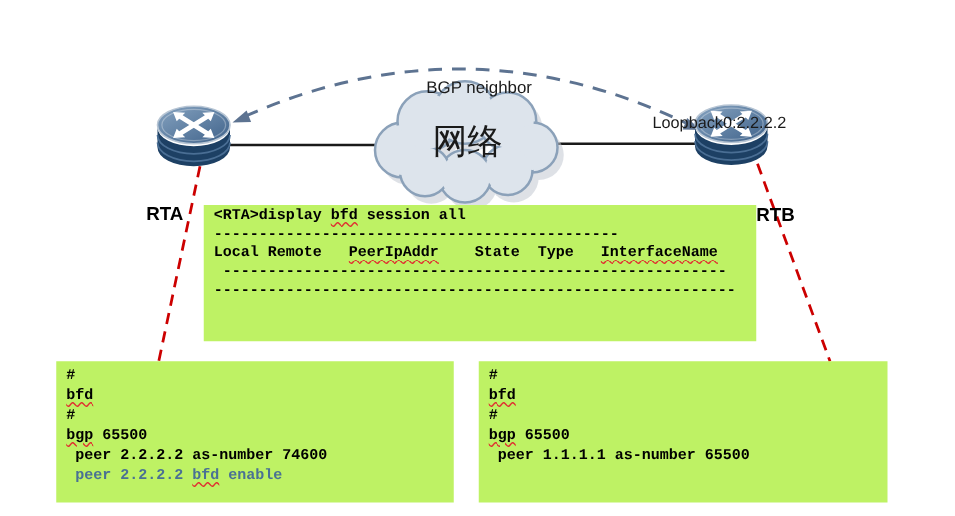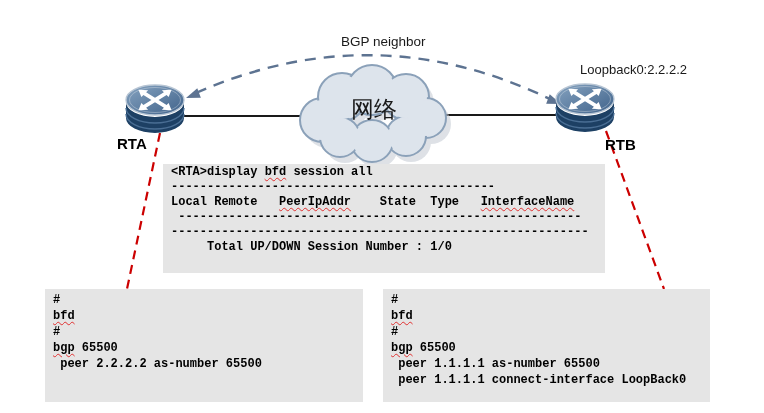--- a/index.html
+++ b/index.html
@@ -1,26 +1,26 @@
 <!DOCTYPE html>
 <html><head>
 <meta charset="utf-8">
 <style>
   * { box-sizing: border-box; }
   html,body { margin:0; padding:0; background:#fff; }
   .canvas { position:relative; width:764px; height:413px; background:#ffffff;
             overflow:hidden; font-family:"Liberation Sans", sans-serif; }
   svg.layer { position:absolute; left:0; top:0; }
 
-  .lbl { position:absolute; color:#1a1a1a; font-size:13px; white-space:nowrap; }
+  .lbl { position:absolute; color:#1a1a1a; font-size:13px; white-space:nowrap;margin-top:28px; }
   .lbl-bold { font-weight:bold; font-size:15px; color:#000; }
   .cloud-text { position:absolute; left:342px; top:94px; width:64px; text-align:center;
-                font-size:23px; color:#1a1a1a; }
+                font-size:28px; color:#1a1a1a; }
 
-  .codebox { position:absolute; background:#e5e5e5; color:#000;
+  .codebox { position:absolute; background:#bef264; color:#000;
              font-family:"Liberation Mono", monospace; font-weight:bold; font-size:12px; }
   .terminal { left:163px; top:164px; width:442px; height:109px;
               padding:1px 0 0 8px; line-height:15px; }
   .config { top:289px; height:113px; padding:3px 0 0 8px; line-height:16px; }
   .config-left  { left:45px;  width:318px; }
   .config-right { left:383px; width:327px; }
   .cline { white-space:pre; }
   .sq { text-decoration-line:underline; text-decoration-style:wavy;
         text-decoration-color:#e03030; text-decoration-thickness:1px;
         text-underline-offset:2px; }
@@ -102,45 +102,44 @@
       <path d="M-29,14 A29,15 0 0 0 29,14" fill="none" stroke="#4a6e94" stroke-width="1.4"></path>
       <ellipse cx="0" cy="0" rx="29" ry="15" fill="url(#topg)" stroke="#b7c5d4" stroke-width="1.3"></ellipse>
       <ellipse cx="0" cy="0" rx="25.5" ry="12.5" fill="none" stroke="#ffffff" stroke-width="1" opacity="0.3"></ellipse>
       <g fill="#fff" transform="scale(1,0.8)">
         <polygon transform="rotate(38)" points="-21,0 -13,-5.5 -13,-2.2 13,-2.2 13,-5.5 21,0 13,5.5 13,2.2 -13,2.2 -13,5.5"></polygon>
         <polygon transform="rotate(-38)" points="-21,0 -13,-5.5 -13,-2.2 13,-2.2 13,-5.5 21,0 13,5.5 13,2.2 -13,2.2 -13,5.5"></polygon>
       </g>
     </g>
   </svg>
 
-  <div class="lbl" style="left:580px; top:62px;">Loopback0:2.2.2.2</div>
+  <div class="lbl" style="left:522px; top:62px;">Loopback0:2.2.2.2</div>
   <div class="lbl lbl-bold" style="left:117px; top:135px;text-align:right;">RTA</div>
   <div class="lbl lbl-bold" style="left:605px; top:136px;text-align:center;">RTB</div>
   <div class="lbl" style="left:341px; top:34px; font-size:13.5px;">BGP neighbor</div>
   <div class="cloud-text">网络</div>
 
   <div class="codebox terminal">
     <div class="cline"><span>&lt;RTA&gt;display </span><span class="sq">bfd</span><span> session all</span></div>
     <div class="cline">---------------------------------------------</div>
     <div class="cline"><span>Local Remote   </span><span class="sq">PeerIpAddr</span><span>    State  Type   </span><span class="sq">InterfaceName</span></div>
     <div class="cline"> --------------------------------------------------------</div>
     <div class="cline">----------------------------------------------------------</div>
-    <div class="cline">     Total UP/DOWN Session Number : 1/0</div>
   </div>
 
   <div class="codebox config config-left">
     <div class="cline">#</div>
     <div class="cline"><span class="sq">bfd</span></div>
     <div class="cline">#</div>
     <div class="cline"><span class="sq">bgp</span><span> 65500</span></div>
-    <div class="cline"> peer 2.2.2.2 as-number 65500</div>
+    <div class="cline"> peer 2.2.2.2 as-number 74600</div>
+    <div class="cline hl"><span> peer 2.2.2.2 </span><span class="sq">bfd</span><span> enable</span></div>
   </div>
 
   <div class="codebox config config-right">
     <div class="cline">#</div>
     <div class="cline"><span class="sq">bfd</span></div>
     <div class="cline">#</div>
     <div class="cline"><span class="sq">bgp</span><span> 65500</span></div>
     <div class="cline"> peer 1.1.1.1 as-number 65500</div>
-    <div class="cline"> peer 1.1.1.1 connect-interface LoopBack0</div>
   </div>
 
 </div>
 
 </body></html>

